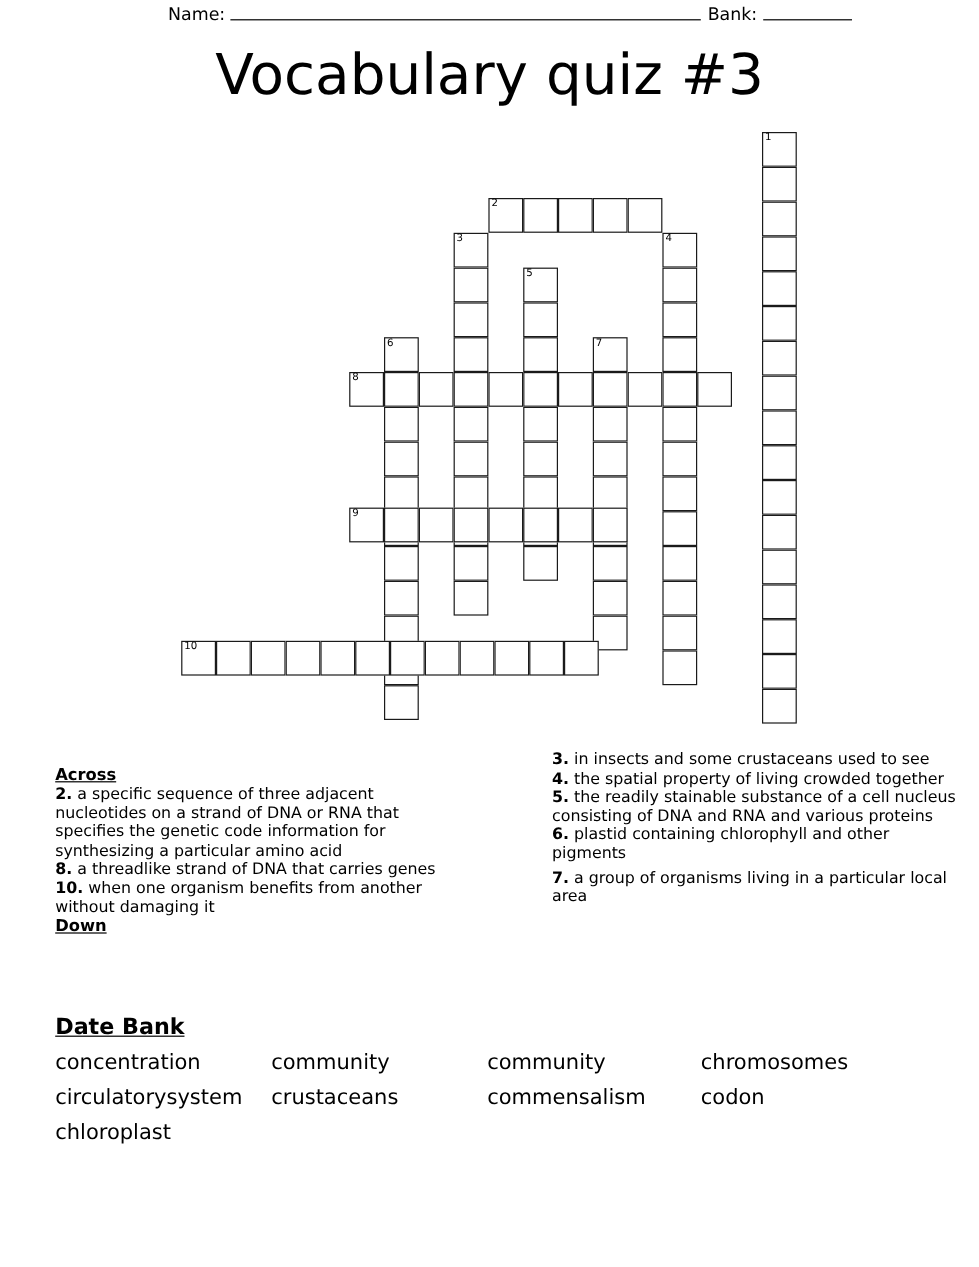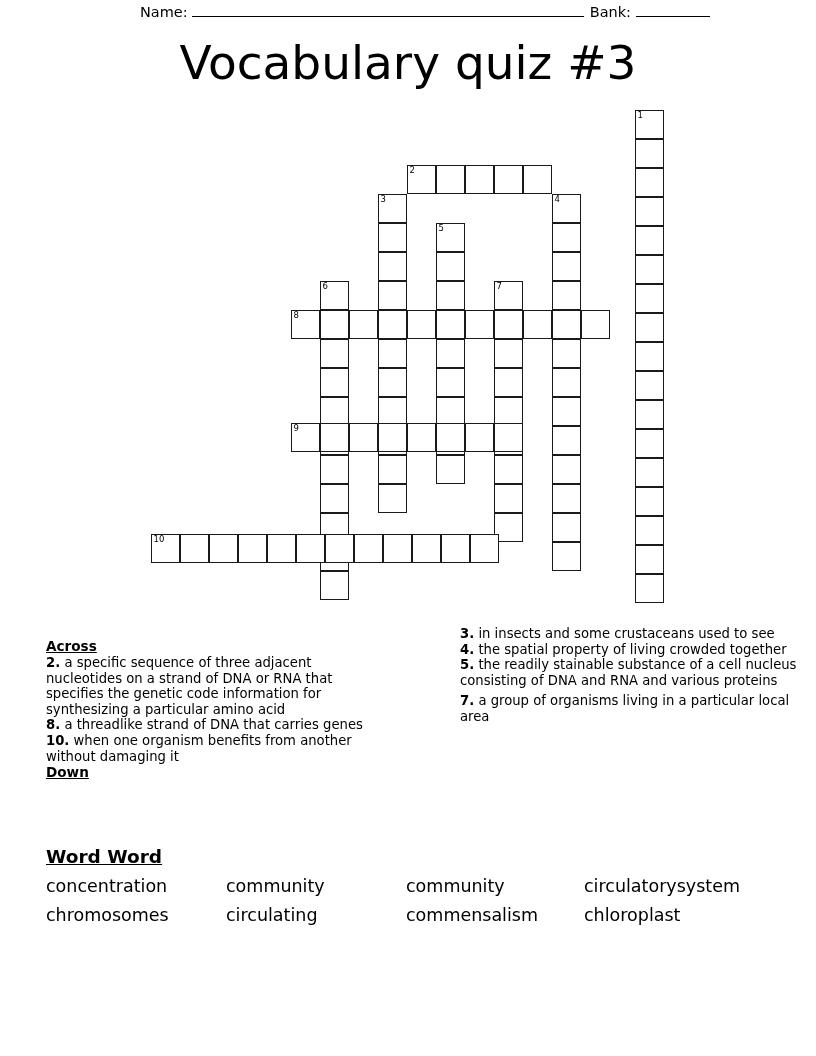--- a/index.html
+++ b/index.html
@@ -279,29 +279,31 @@
     <span class="clue"><span class="n">10.</span> <span>when one organism benefits from another without damaging it</span></span>
 
     <span class="section-head">Down</span>
 
   </div>
 
   <div class="clue-col right">
     <span class="clue"><span class="n">3.</span> <span>in insects and some crustaceans used to see</span></span>
     <span class="clue"><span class="n">4.</span> <span>the spatial property of living crowded together</span></span>
     <span class="clue"><span class="n">5.</span> <span>the readily stainable substance of a cell nucleus consisting of DNA and RNA and various proteins</span></span>
+    <span class="clue"><span class="n">6.</span> <span>plastid containing chlorophyll and other pigments</span></span>
     <span class="spacer-sm"></span>
     <span class="clue"><span class="n">7.</span> <span>a group of organisms living in a particular local area</span></span>
   </div>
 
 </div>
 
-<div class="wb-title">Word Word</div>
+<div class="wb-title">Date Bank</div>
 <div class="wb-grid">
   <span class="wb-word">concentration</span>
   <span class="wb-word">community</span>
   <span class="wb-word">community</span>
+  <span class="wb-word">chromosomes</span>
   <span class="wb-word">circulatorysystem</span>
-  <span class="wb-word">chromosomes</span>
-  <span class="wb-word">circulating</span>
+  <span class="wb-word">crustaceans</span>
   <span class="wb-word">commensalism</span>
+  <span class="wb-word">codon</span>
   <span class="wb-word">chloroplast</span>
 </div>
 
 </body></html>

